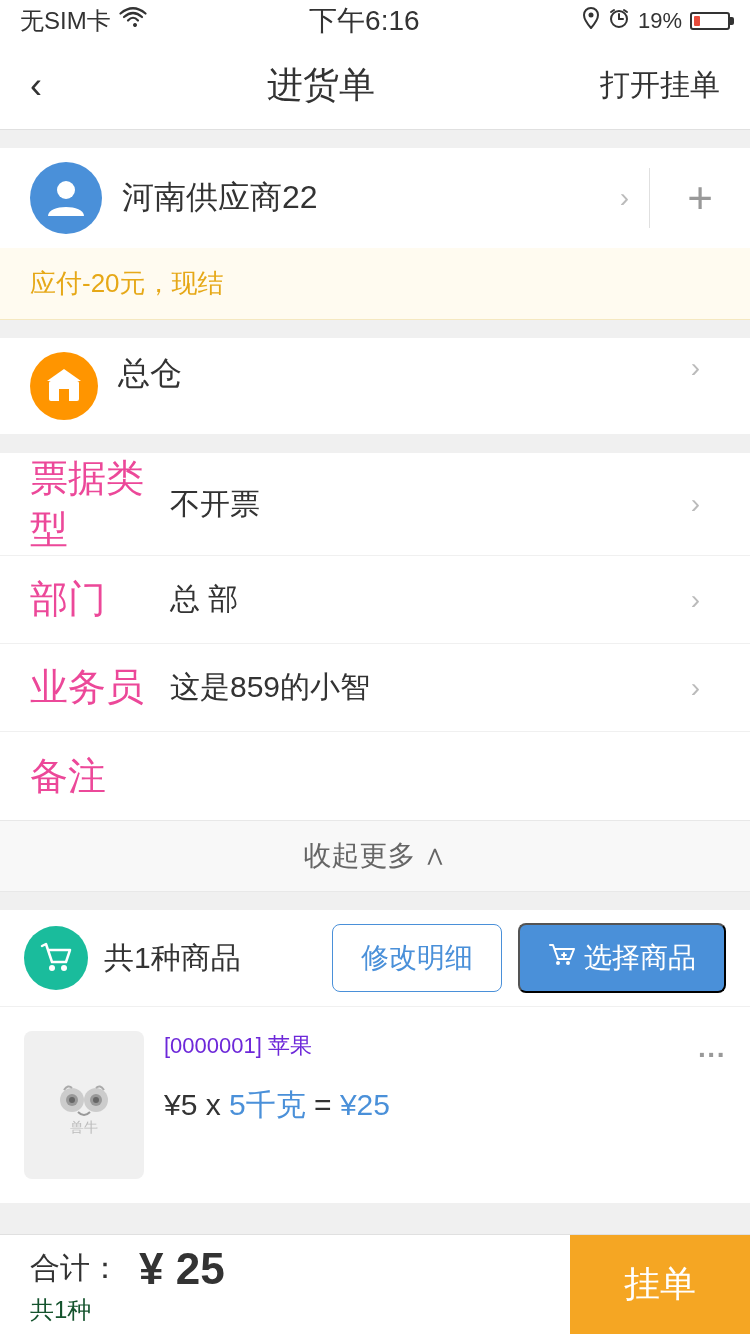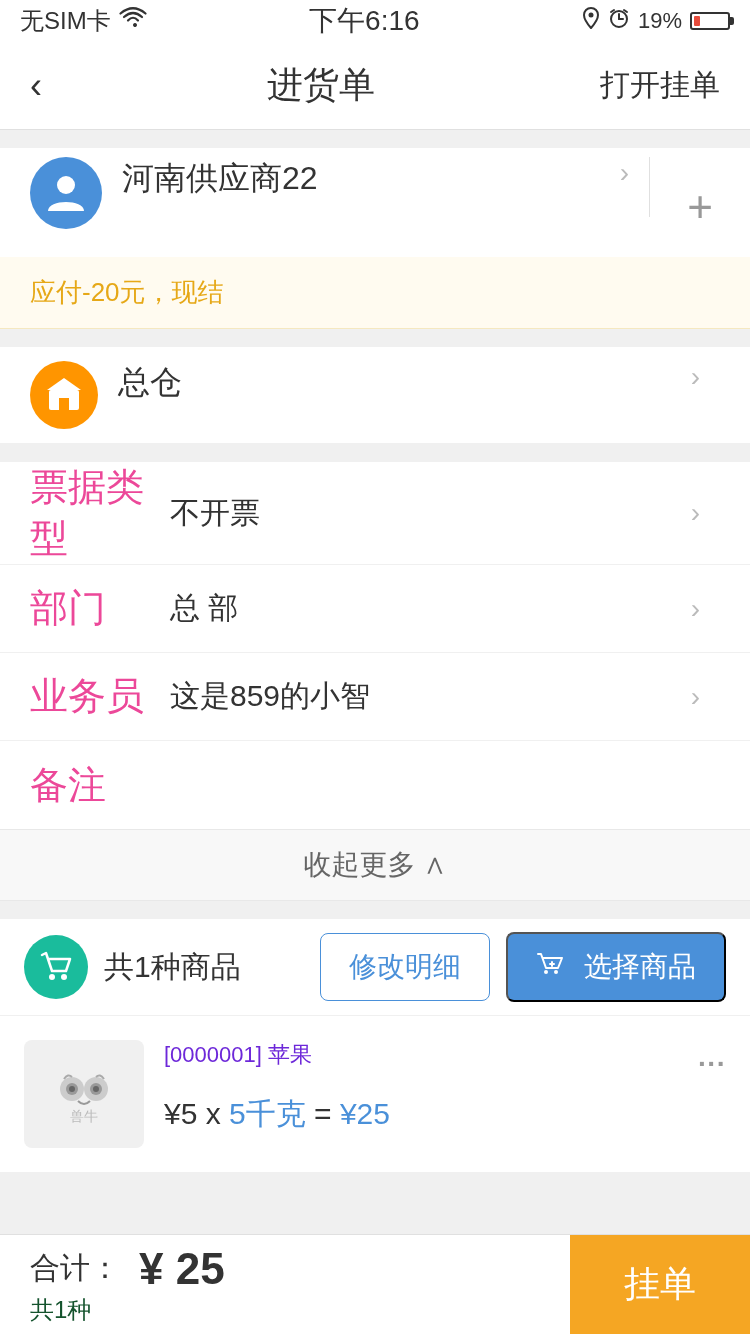--- a/index.html
+++ b/index.html
@@ -72,22 +72,22 @@
       align-items: center;
       padding: 0 30px;
       min-height: 88px;
       border-bottom: 1px solid #f0f0f0;
     }
     .row:last-child { border-bottom: none; }
 
     
     .supplier-row {
       display: flex;
-      align-items: flex-start;
-      padding: 9px 0 0 30px;
+      align-items: center;
+      padding: 0 0 0 30px;
       min-height: 100px;
       background: #fff;
     }
     .supplier-avatar {
       width: 72px; height: 72px; border-radius: 50%; background: #4a90d9;
       display: flex; align-items: center; justify-content: center;
       margin-right: 20px; flex-shrink: 0;
     }
     .avatar-person {
       width: 44px; height: 44px;
@@ -199,34 +199,34 @@
     }
     .btn-primary {
       background: #4a90d9;
       color: #fff;
       font-size: 28px;
       padding: 14px 28px;
       border-radius: 8px;
       cursor: pointer;
       display: flex;
       align-items: center;
-      gap: 20px;
+      gap: 8px;
     }
 
     
     .product-item {
       background: #fff;
       display: flex;
       align-items: flex-start;
       padding: 24px 24px;
       gap: 20px;
       border-top: 1px solid #f0f0f0;
     }
     .product-thumb {
-      width: 120px; height: 108px; background: #f0f0f0; border-radius: 8px;
+      width: 120px; height: 148px; background: #f0f0f0; border-radius: 8px;
       display: flex; align-items: center; justify-content: center;
       flex-shrink: 0;
     }
     .product-info {
       flex: 1;
     }
     .product-name {
       font-size: 22px;
       color: #6d28d9;
       margin-bottom: 24px;

